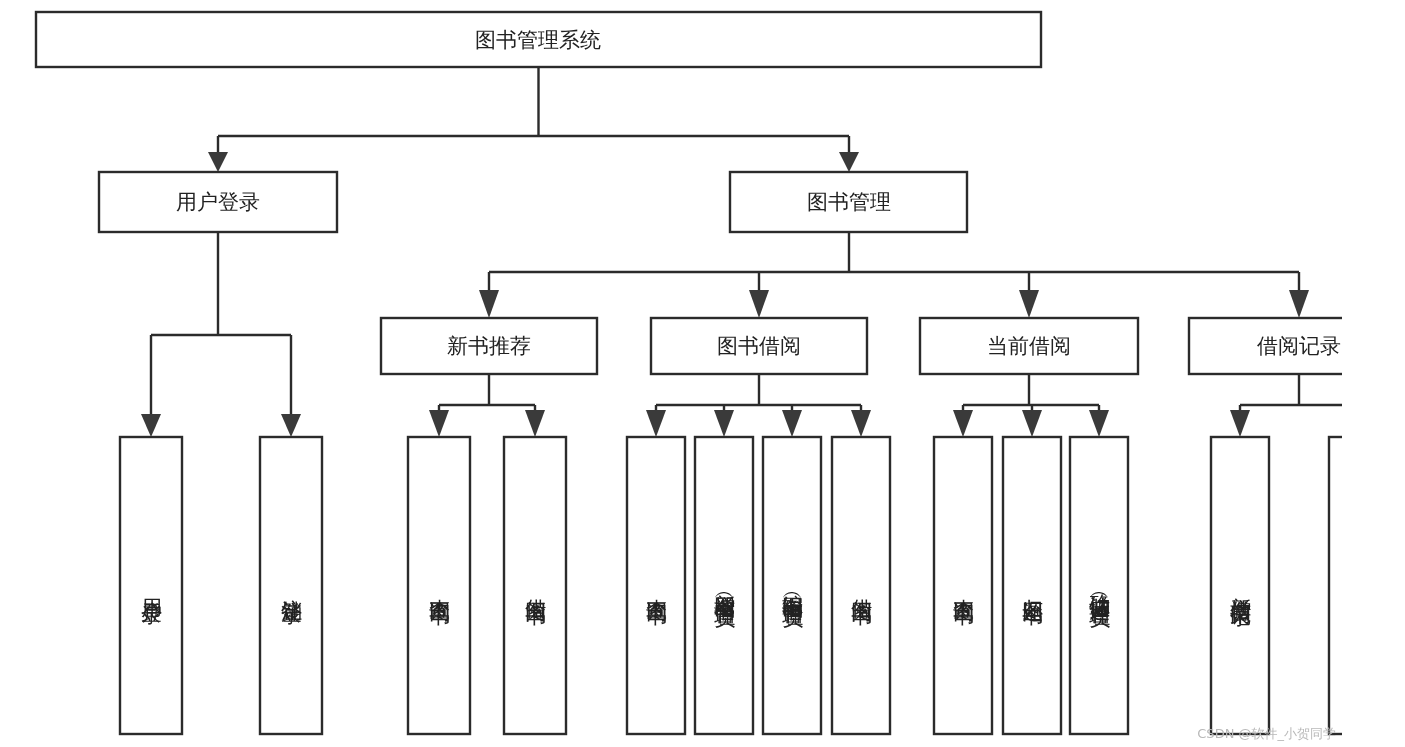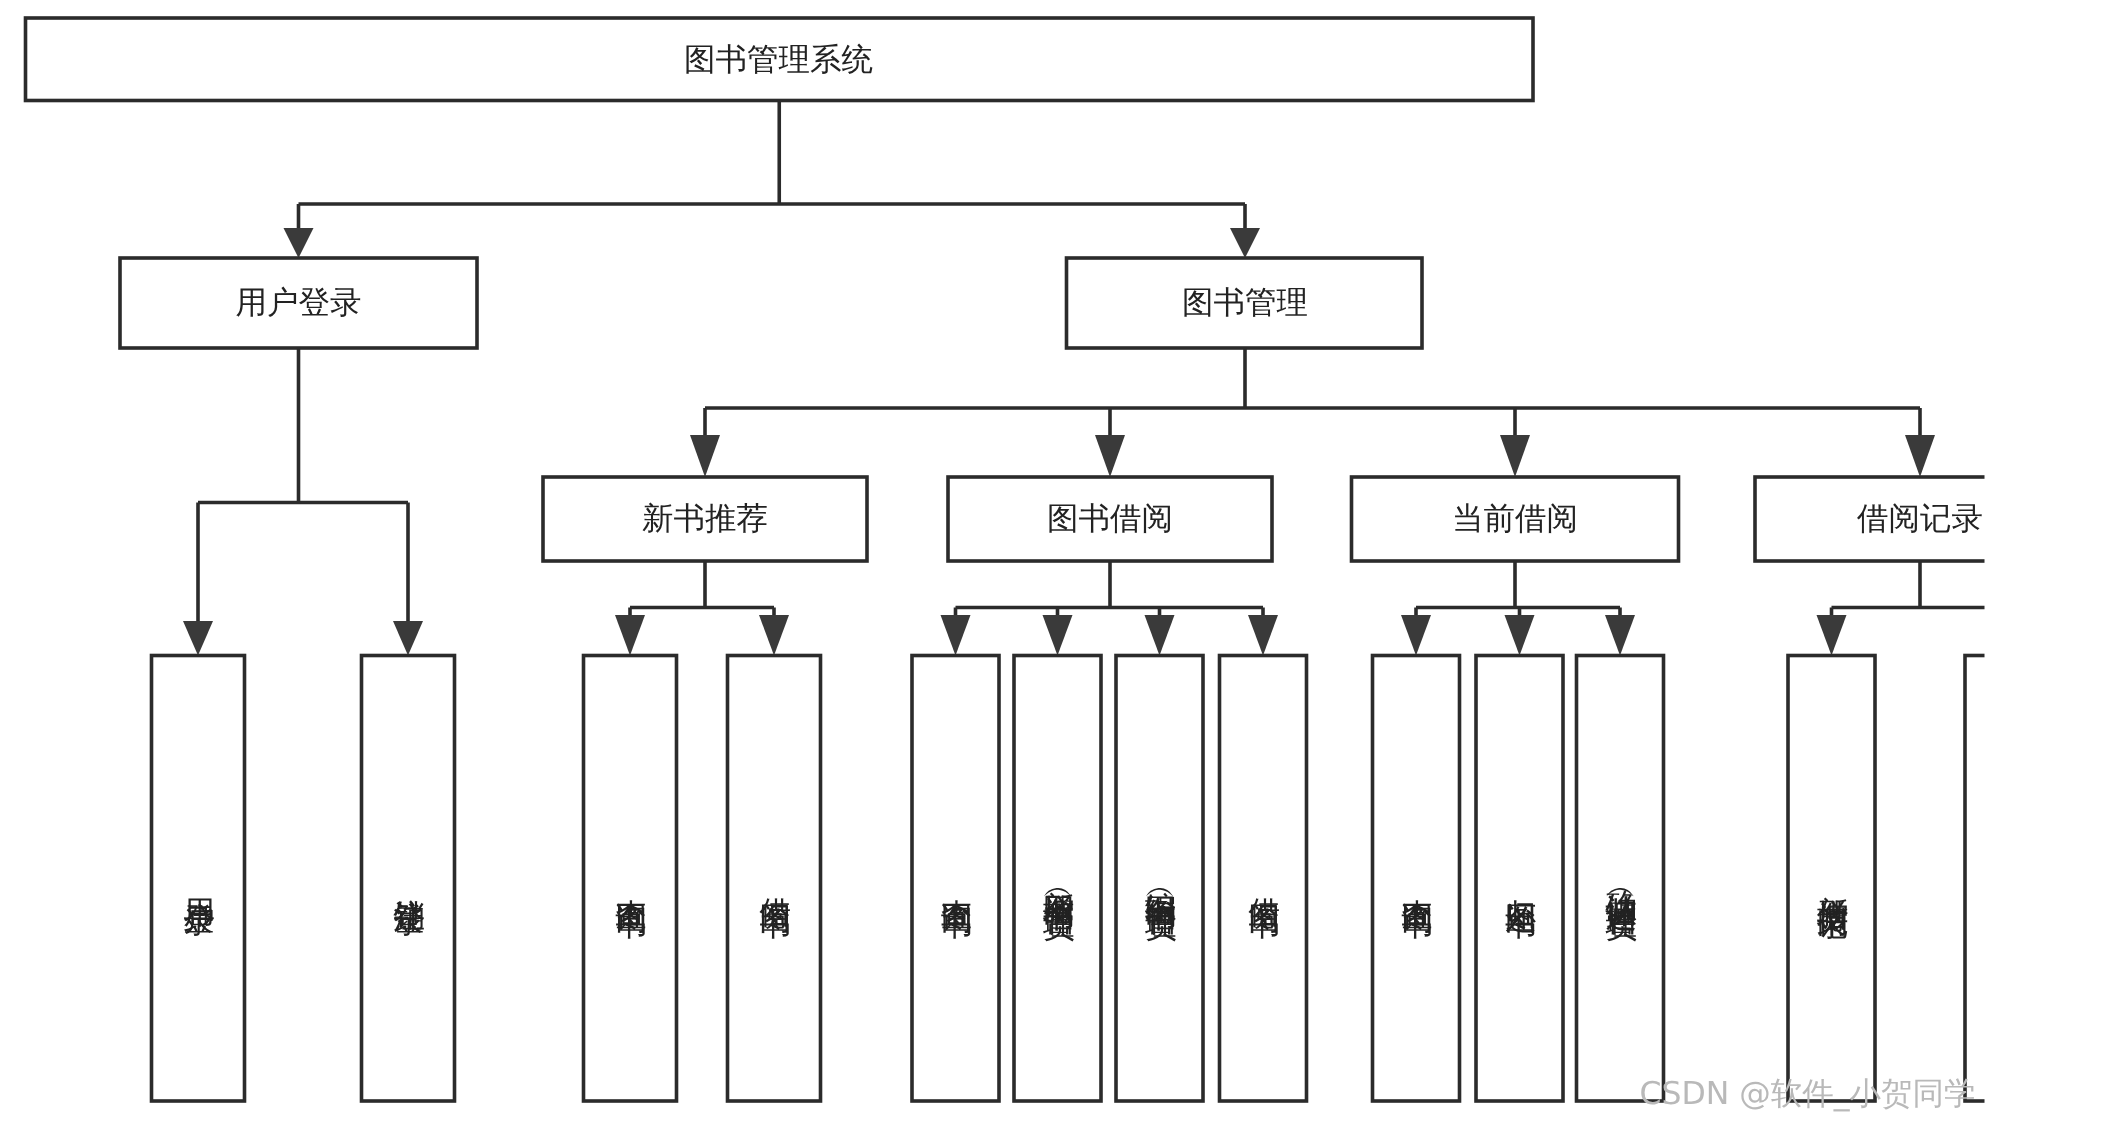--- a/index.html
+++ b/index.html
@@ -9,20 +9,21 @@
   }
   body {
     font-family: "DejaVu Sans", "Liberation Sans", sans-serif;
   }
   #diagram-root {
     position: relative;
     width: 1323px;
     height: 747px;
     overflow: hidden;
     background: #ffffff;
+    margin-left: 19px;
   }
   svg.diagram-canvas {
     position: absolute;
     left: 0;
     top: 0;
     width: 1405px;
     height: 747px;
   }
   .node-box {
     fill: #ffffff;
@@ -60,21 +61,21 @@
     letter-spacing: 2px;
     color: #222222;
     white-space: nowrap;
     pointer-events: none;
   }
   .watermark {
     position: absolute;
     right: 6px;
     bottom: 4px;
     font-family: "DejaVu Sans", "Liberation Sans", sans-serif;
-    font-size: 21px;
+    font-size: 13px;
     color: #b9b9b9;
     white-space: nowrap;
   }
 </style>
 </head>
 <body>
 
 <div id="diagram-root">
 
   <svg class="diagram-canvas" viewBox="0 0 1405 747">

